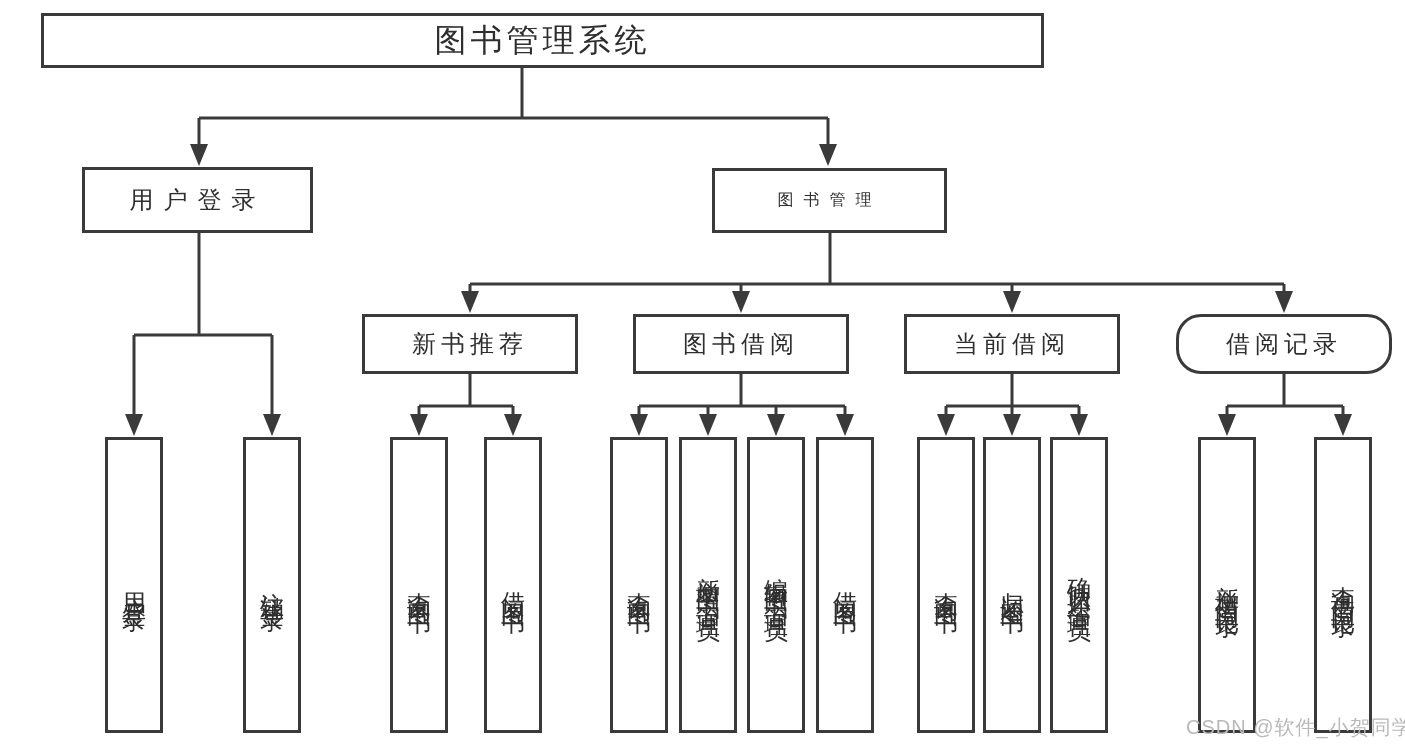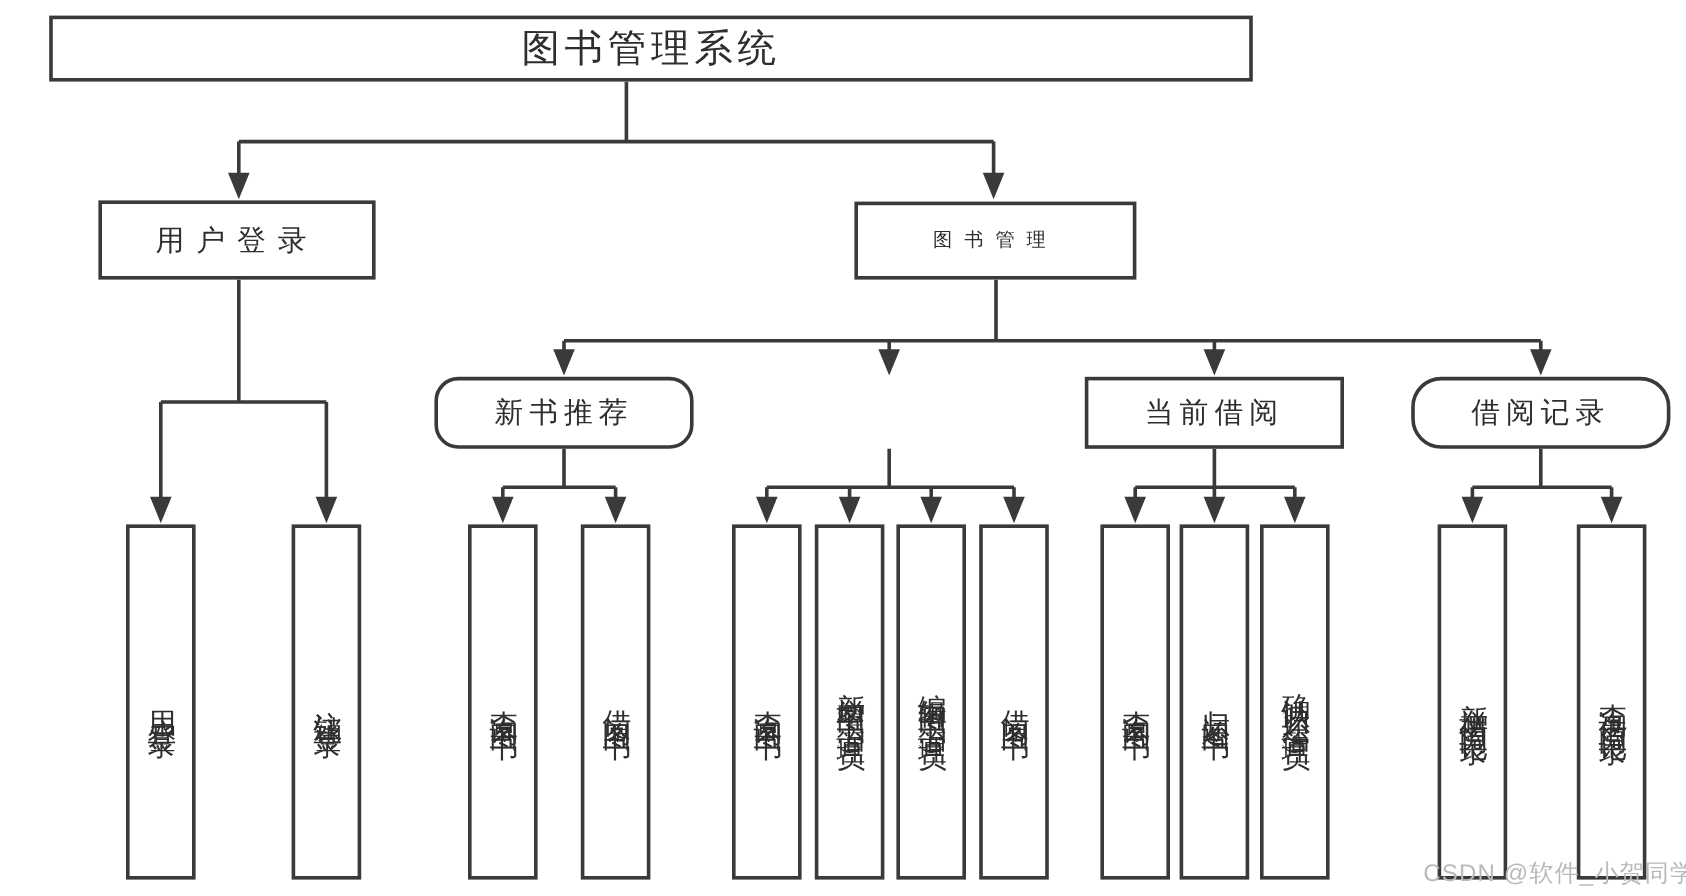--- a/index.html
+++ b/index.html
@@ -19,21 +19,21 @@
     box-sizing:border-box;
     display:flex;align-items:center;justify-content:center;
     text-align:center;
     color:#2e2e2e;
   }
   .hbox{white-space:nowrap;}
   .root-box{left:2px;top:13px;width:1003px;height:55px;font-size:32px;letter-spacing:4px;margin-left:39px;}
   .l1-login{left:82px;top:167px;width:231px;height:66px;font-size:24px;letter-spacing:10px;}
   .l1-mgmt{left:712px;top:168px;width:235px;height:65px;font-size:16px;letter-spacing:10px;}
   .l2{top:314px;width:216px;height:60px;font-size:24px;letter-spacing:5px;}
-  .l2-a{left:362px;border-radius:20px;} .l2-b{left:633px;} .l2-c{left:904px;text-align:center;} .l2-d{left:1176px;border-radius:25px;}
+  .l2-a{left:362px;} .l2-b{left:633px;} .l2-c{left:904px;text-align:center;} .l2-d{left:1176px;border-radius:25px;}
   .vbox{top:437px;width:58px;height:296px;}
   .vbox .vtext{
     writing-mode:vertical-rl;
     text-orientation:mixed;
     font-size:24px;
     letter-spacing:6px;
     line-height:1;
     white-space:nowrap;
   }
   .vb-1{left:105px;}  .vb-2{left:243px;}
@@ -95,20 +95,21 @@
       <polygon points="1334,414 1352,414 1343,436"></polygon>
     </g>
   </svg>
 
   <div class="node hbox root-box">图书管理系统</div>
 
   <div class="node hbox l1-login">用户登录</div>
   <div class="node hbox l1-mgmt">图书管理</div>
 
   <div class="node hbox l2 l2-a">新书推荐</div>
+  <div class="node hbox l2 l2-b">图书借阅</div>
   <div class="node hbox l2 l2-c">当前借阅</div>
   <div class="node hbox l2 l2-d">借阅记录</div>
 
   <div class="node vbox vb-1">
     <span class="vtext">用户登录</span>
   </div>
   <div class="node vbox vb-2">
     <span class="vtext">注销登录</span>
   </div>
 

